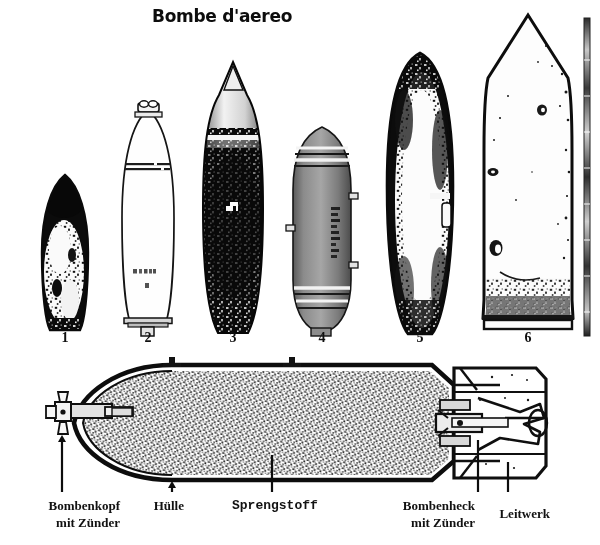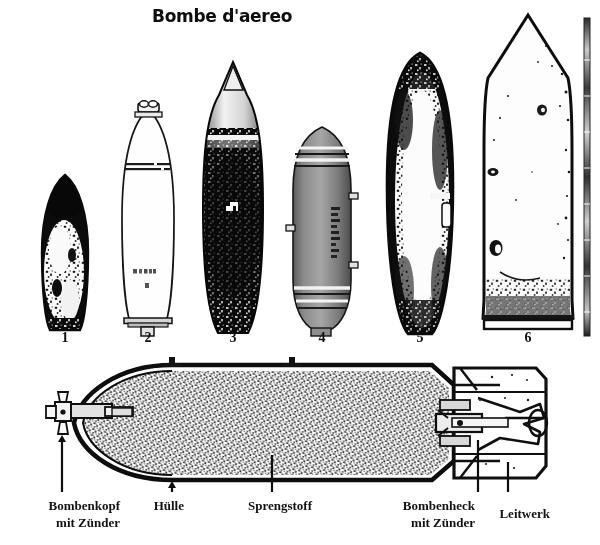--- a/index.html
+++ b/index.html
@@ -400,18 +400,18 @@
   <div class="specimen-number" style="left:55px; top:330px;">1</div>
   <div class="specimen-number" style="left:138px; top:330px;">2</div>
   <div class="specimen-number" style="left:223px; top:330px;">3</div>
   <div class="specimen-number" style="left:312px; top:330px;">4</div>
   <div class="specimen-number" style="left:410px; top:330px;">5</div>
   <div class="specimen-number" style="left:518px; top:330px;">6</div>
 
   <div class="callout-label" style="left:30px; top:497px; width:90px;">Bombenkopf
 mit Zünder</div>
   <div class="callout-label" style="left:134px; top:497px; width:50px;">Hülle</div>
-  <div class="callout-label" style="left:232px; top:497px; width:80px;">Sprengstoff</div>
+  <div class="callout-label" style="left:232px; top:497px; width:80px;font-family:Liberation Mono, monospace;">Sprengstoff</div>
   <div class="callout-label" style="left:385px; top:497px; width:90px;">Bombenheck
 mit Zünder</div>
   <div class="callout-label" style="left:488px; top:505px; width:62px;">Leitwerk</div>
 
 </div>
 
 </body></html>

